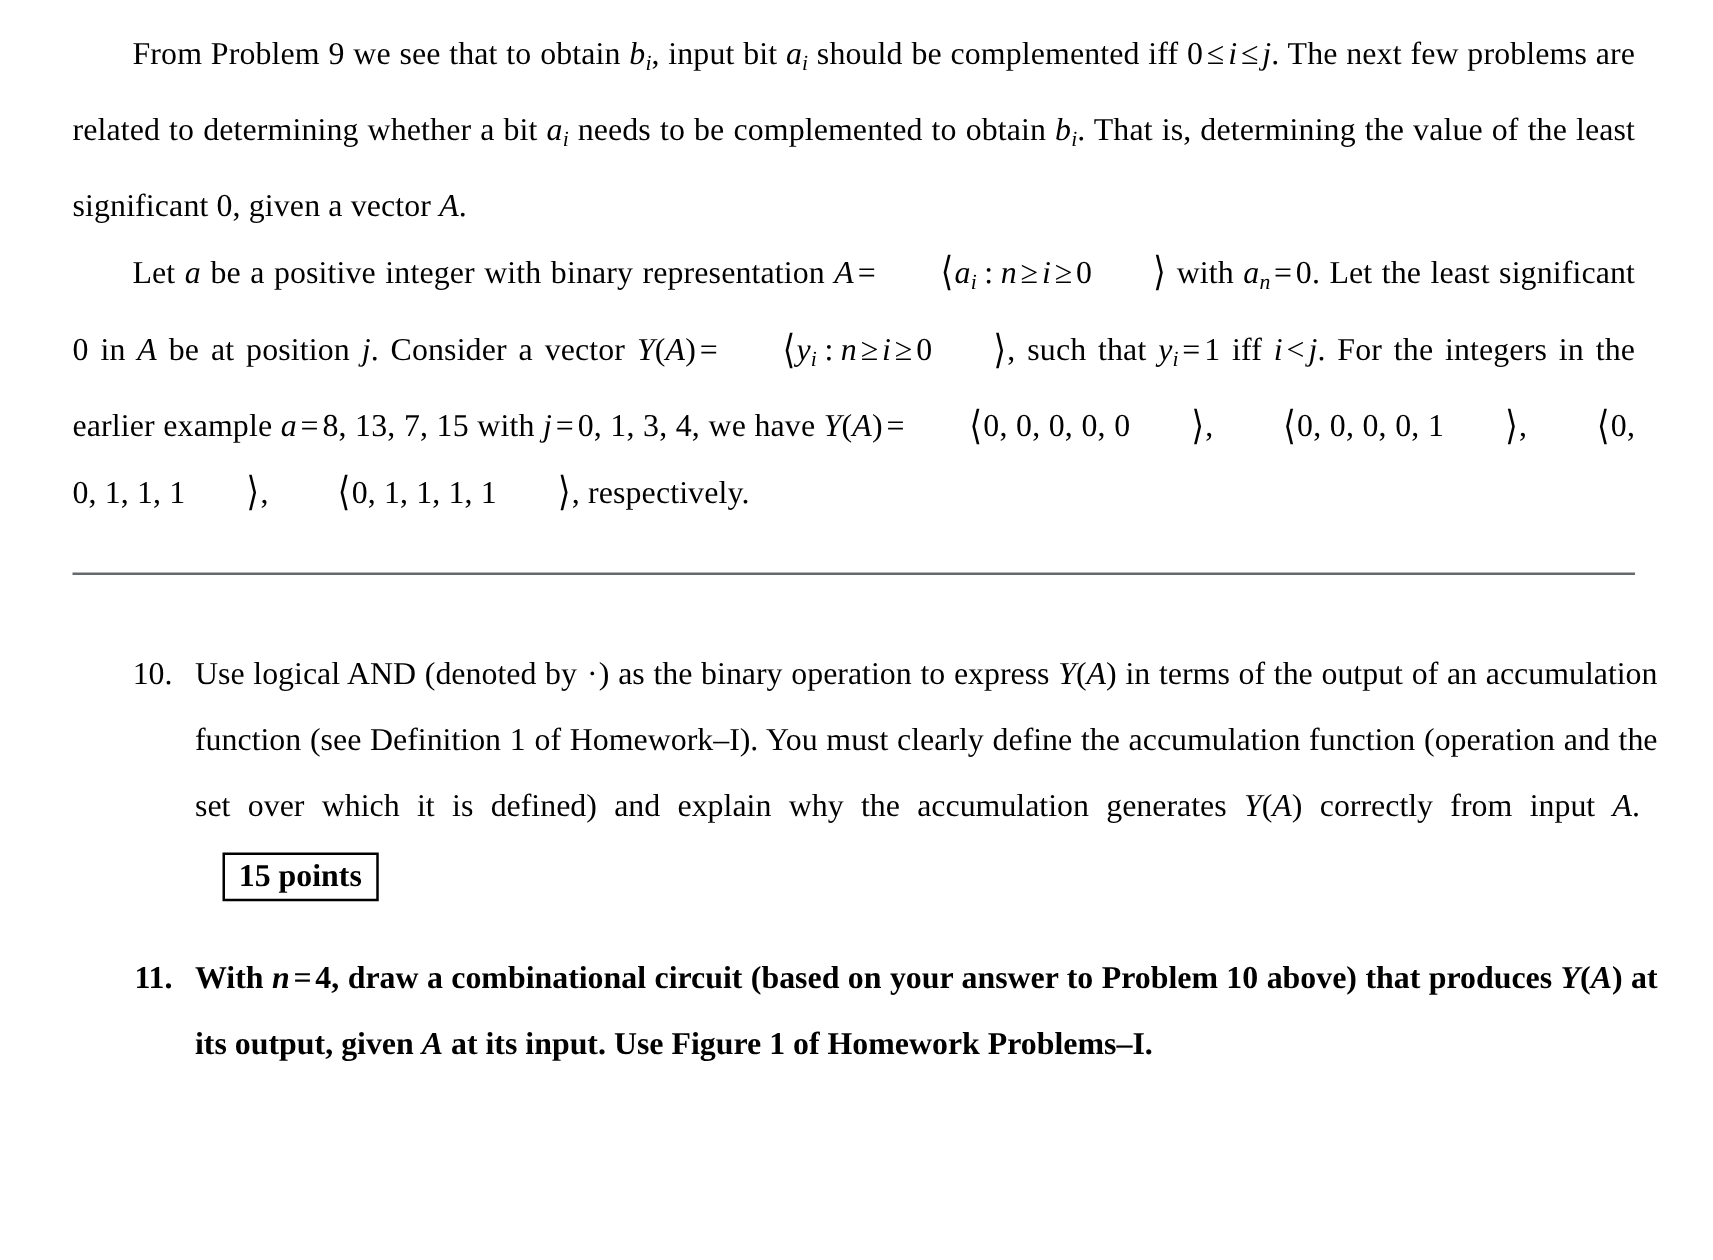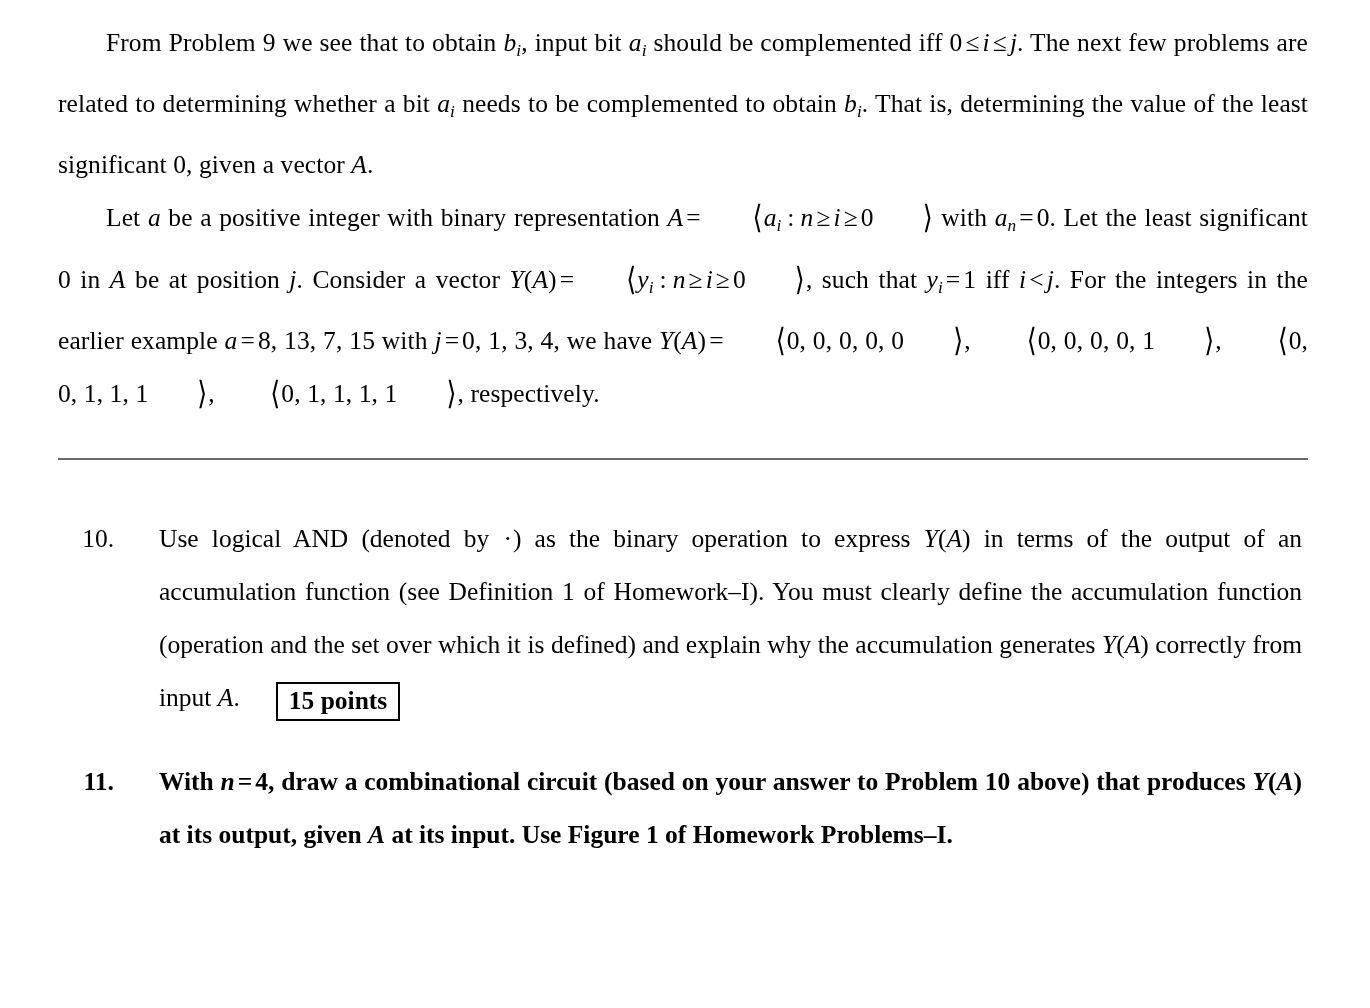--- a/index.html
+++ b/index.html
@@ -59,21 +59,21 @@
     top: 458px;
     width: 1250px;
     height: 0;
     border: 0;
     border-top: 2.2px solid #666a6e;
     margin: 0;
   }
 
   ol.problems {
     position: absolute;
-    left: 52px;
+    left: 76px;
     top: 512px;
     width: 1250px;
     margin: 0;
     padding: 0;
     list-style: none;
   }
   li.problem {
     position: relative;
     padding-left: 80px;
     font-size: 25.5px;
@@ -85,21 +85,21 @@
   .prob-num {
     position: absolute;
     left: 0;
     top: 0;
     width: 62px;
     text-align: right;
     font-size: 25.5px;
     line-height: 53px;
     font-style: normal;
   }
-  .prob-body { display: block; margin-left: 27px; }
+  .prob-body { display: block; }
 
   .points-box {
     display: inline-block;
     border: 2.2px solid #000;
     padding: 1px 11px 3px 11px;
     font-weight: bold;
     font-size: 25.5px;
     line-height: 31px;
     vertical-align: -3px;
     margin-left: 22px;

